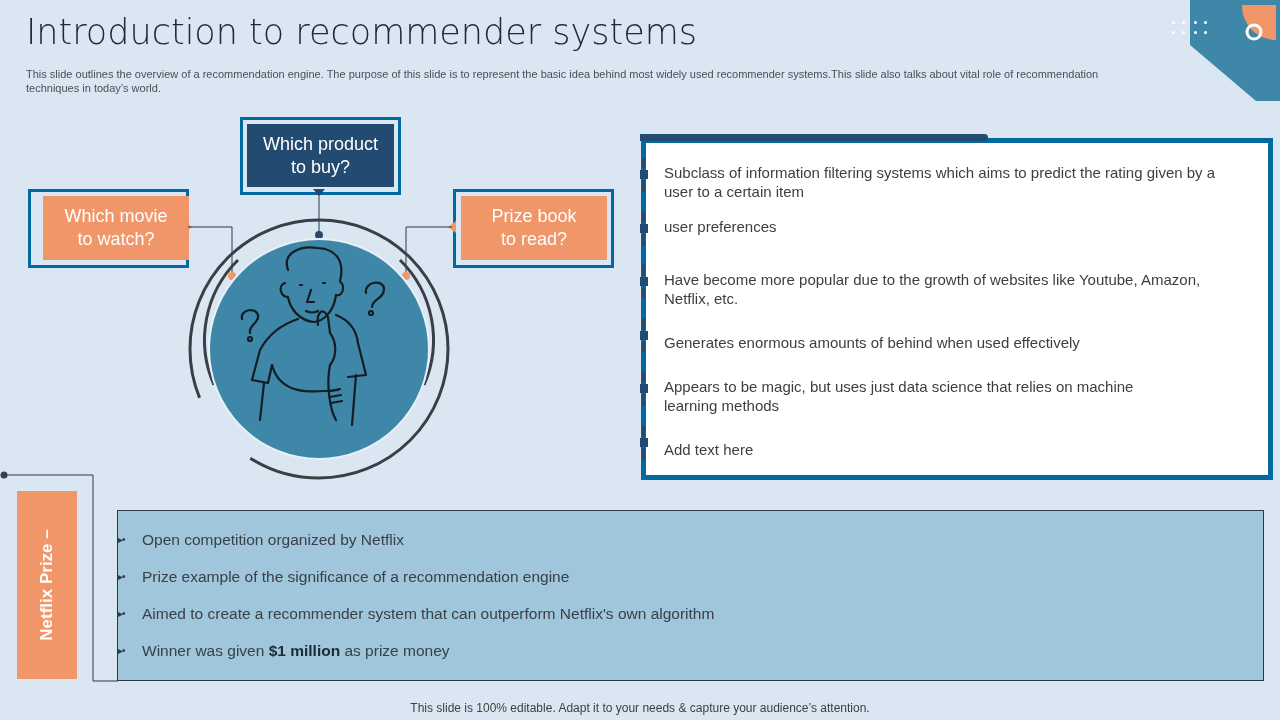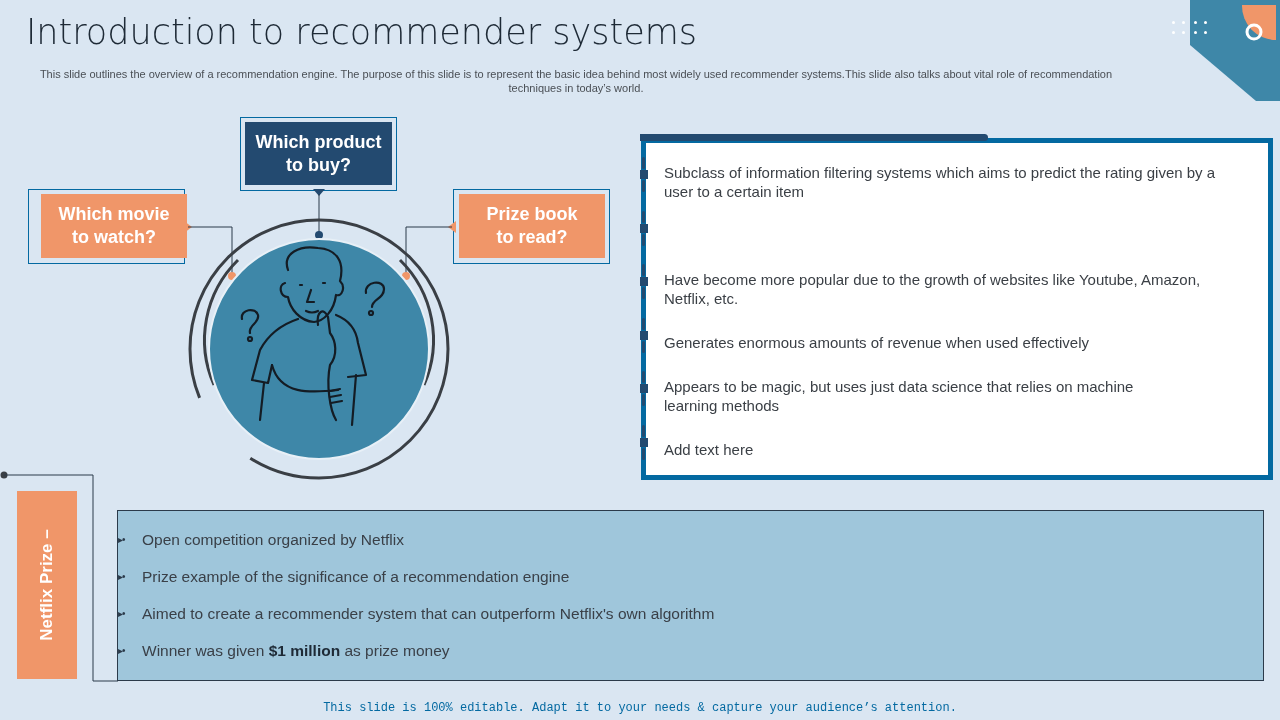--- a/index.html
+++ b/index.html
@@ -9,29 +9,29 @@
     font-family: "Liberation Sans", sans-serif;
     color: #333;
   }
   .abs { position: absolute; }
   .title {
     left: 26px; top: 12px; font-size: 35px; color: #1e2a36;
     font-family: "DejaVu Sans", sans-serif; font-weight: 300; letter-spacing: 0px;
     white-space: nowrap;
   }
   .subtitle {
-    left: 26px; top: 67px; width: 1100px; font-size: 11px; line-height: 14px; color: #4a4f55; text-align: center;
+    left: 26px; top: 67px; width: 1100px; font-size: 11px; line-height: 14px; color: #4a4f55;
   }
   
   .corner { right: 0; top: 0; width: 92px; height: 101px; }
   .dots { left: 1172px; top: 21px; }
   .dots span { position: absolute; width: 3px; height: 3px; border-radius: 50%; background: #fff; }
 
   
-  .qbox-outer { border: 1px solid #0369a1; font-weight: bold; }
+  .qbox-outer { border: 3px solid #0369a1; }
   .qbox {
     display: flex; align-items: center; justify-content: center; text-align: center;
     color: #fff; font-size: 18px; line-height: 23px;
   }
   .qbox.orange { background: #f09669; }
   .qbox.navy { background: #234a70; }
 
   
   .card {
     left: 641px; top: 138px; width: 622px; height: 332px;
@@ -60,21 +60,21 @@
     left: 117px; top: 510px; width: 1147px; height: 171px; background: #9fc6db;
     border: 1px solid #2b3a4a; box-sizing: border-box;
   }
   .prize-item {
     position: absolute; left: 24px; font-size: 15.5px; color: #3a4048; white-space: nowrap;
   }
   .prize-item b { color: #1e2a36; }
   .arrow-bullet { position: absolute; left: 0px; font-size: 10px; color: #2b3a4a; letter-spacing: -1px; }
 
   .footer {
-    left: 0; top: 701px; width: 1280px; text-align: center; font-size: 12px; color: #0369a1; font-family: Liberation Mono, monospace;
+    left: 0; top: 701px; width: 1280px; text-align: center; font-size: 12px; color: #404040;
   }
 </style>
 </head>
 <body>
 
 <div class="abs title">Introduction to recommender systems</div>
 <div class="abs subtitle">This slide outlines the overview of a recommendation engine. The purpose of this slide is to represent the basic idea behind most widely used recommender systems.This slide also talks about vital role of recommendation techniques in today’s world.</div>
 
 <svg class="abs corner" viewBox="0 0 92 101" width="92" height="101">
   <polygon points="2,0 92,0 92,101 68,101 2,45" fill="#3e87a8"></polygon>
@@ -164,37 +164,38 @@
       </div>
     <div>Subclass of information filtering systems which aims to predict the rating given by a</div>
     <div>user to a certain item</div>
   </div>
   <div class="bullet-item" style="top:74px;">
     <div class="marker" style="left:-24px;top:-6px;height:36px;">
         <div class="tick" style="top:0;height:12px"></div>
         <div class="sq" style="top:13px"></div>
         <div class="tick" style="top:23px;height:12px"></div>
       </div>
+    <div>user preferences</div>
   </div>
   <div class="bullet-item" style="top:127px;">
     <div class="marker" style="left:-24px;top:-6px;height:36px;">
         <div class="tick" style="top:0;height:12px"></div>
         <div class="sq" style="top:13px"></div>
         <div class="tick" style="top:23px;height:12px"></div>
       </div>
     <div>Have become more popular due to the growth of websites like Youtube,  Amazon,</div>
     <div>Netflix,  etc.</div>
   </div>
   <div class="bullet-item" style="top:190px;">
     <div class="marker" style="left:-24px;top:-15px;height:36px;">
         <div class="tick" style="top:0;height:12px"></div>
         <div class="sq" style="top:13px"></div>
         <div class="tick" style="top:23px;height:12px"></div>
       </div>
-    <div>Generates enormous amounts of revenue when used effectively</div>
+    <div>Generates enormous amounts of behind when used effectively</div>
   </div>
   <div class="bullet-item" style="top:234px;">
     <div class="marker" style="left:-24px;top:-6px;height:36px;">
         <div class="tick" style="top:0;height:12px"></div>
         <div class="sq" style="top:13px"></div>
         <div class="tick" style="top:23px;height:12px"></div>
       </div>
     <div>Appears to be magic, but uses just data science that relies on machine</div>
     <div>learning methods</div>
   </div>

